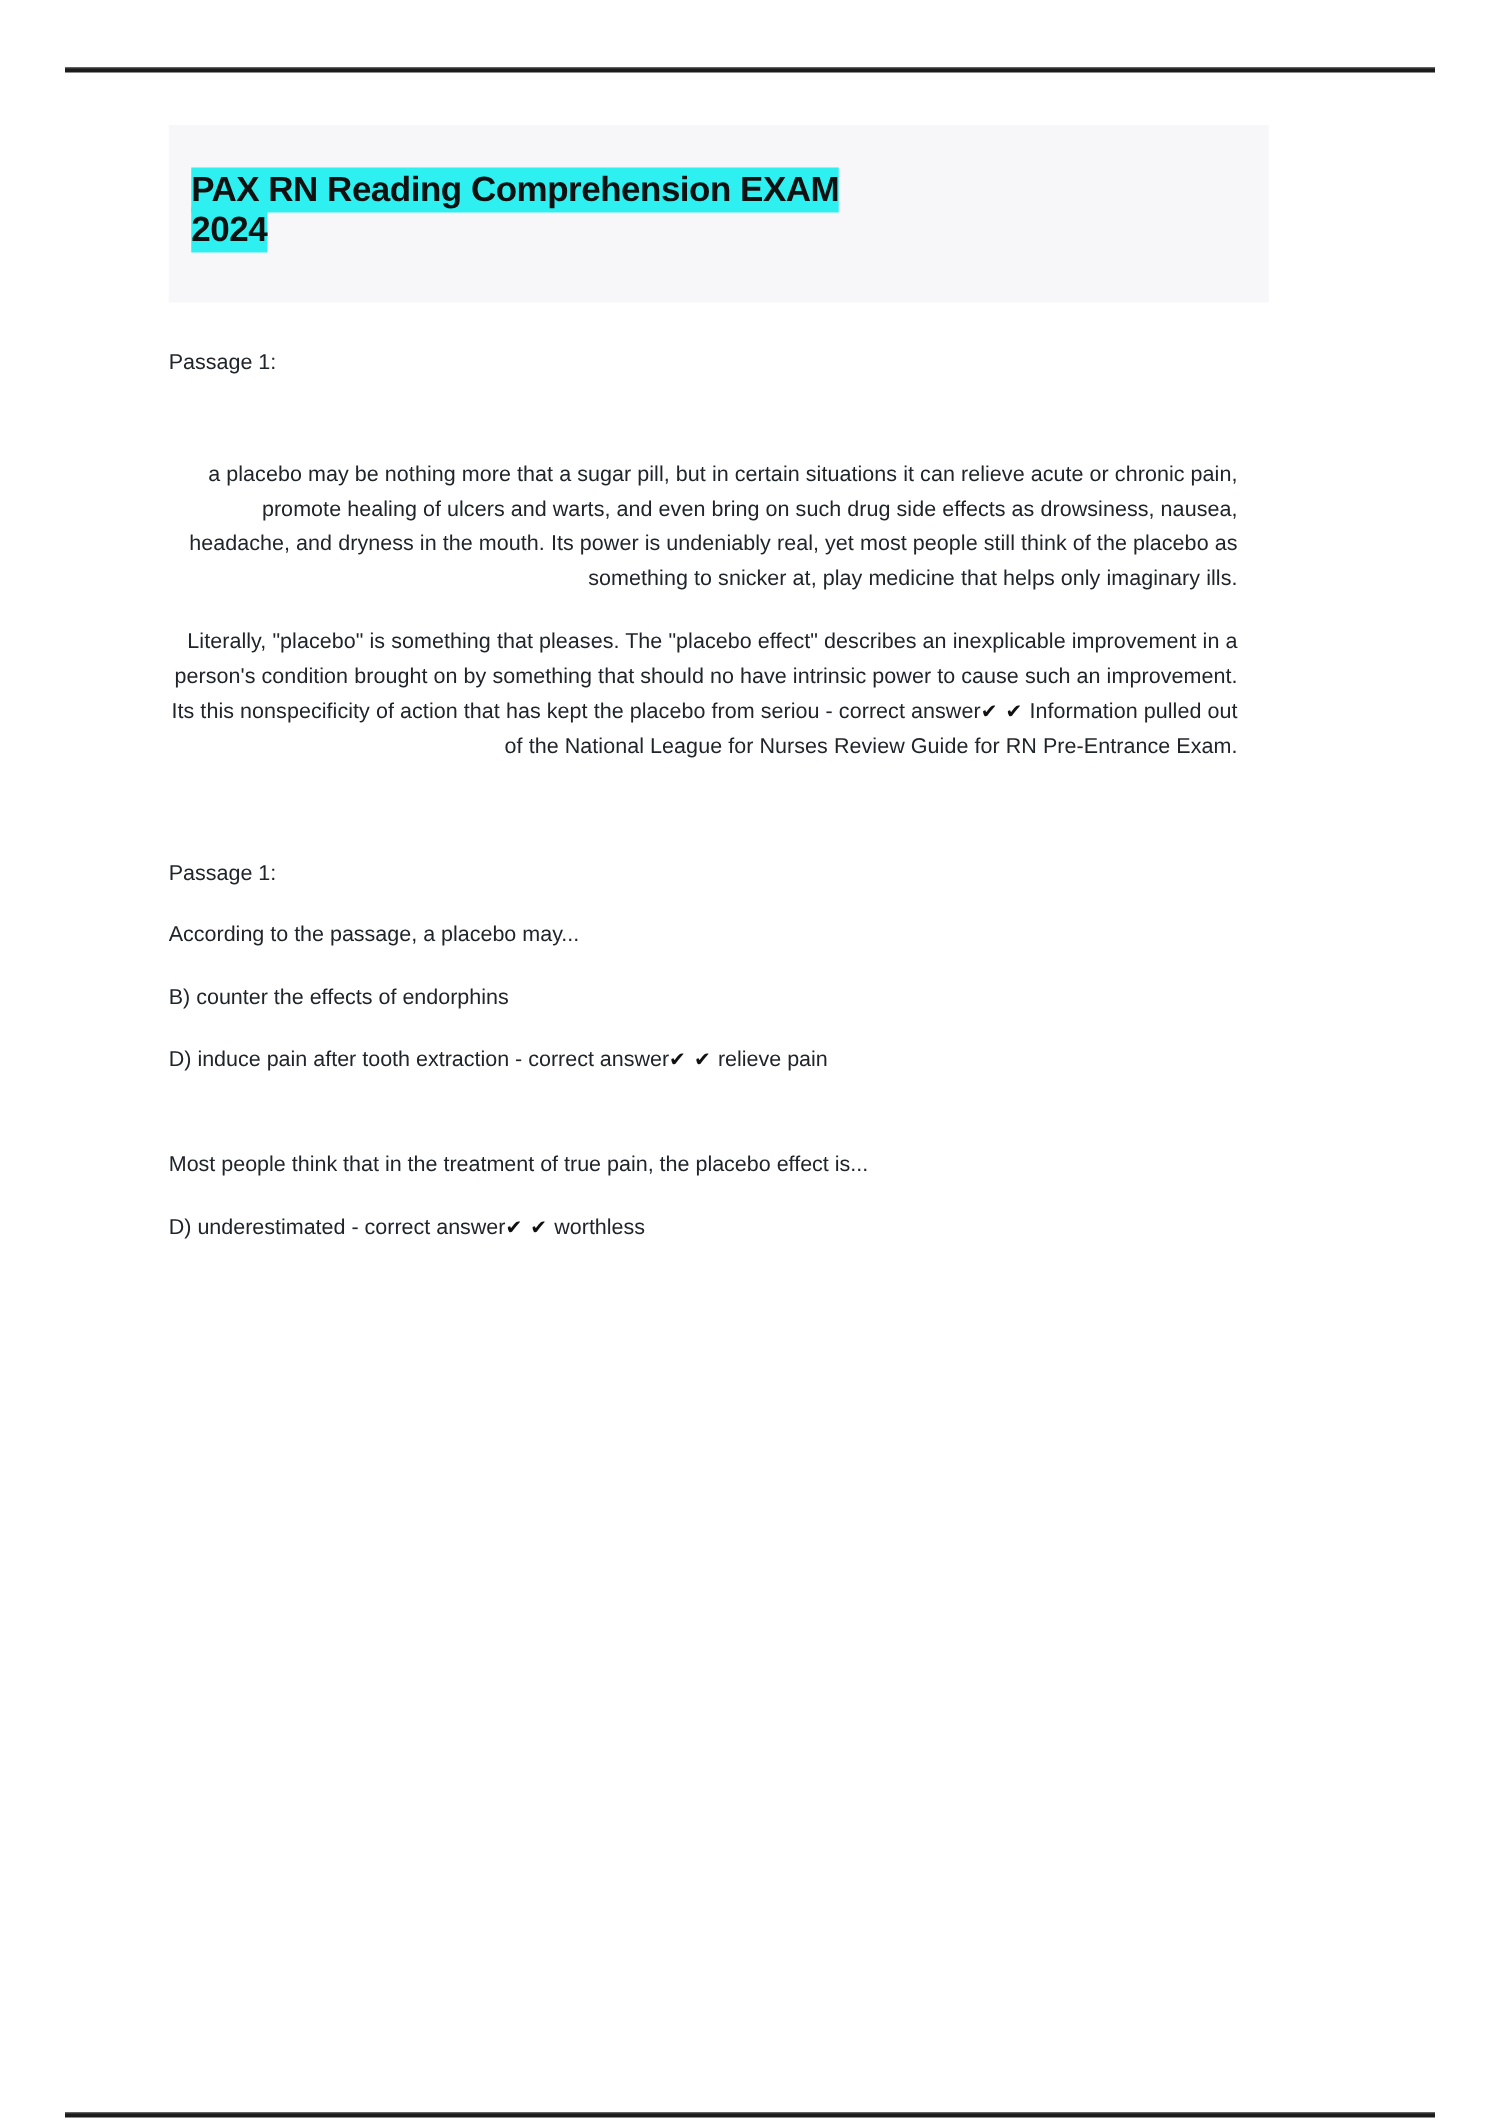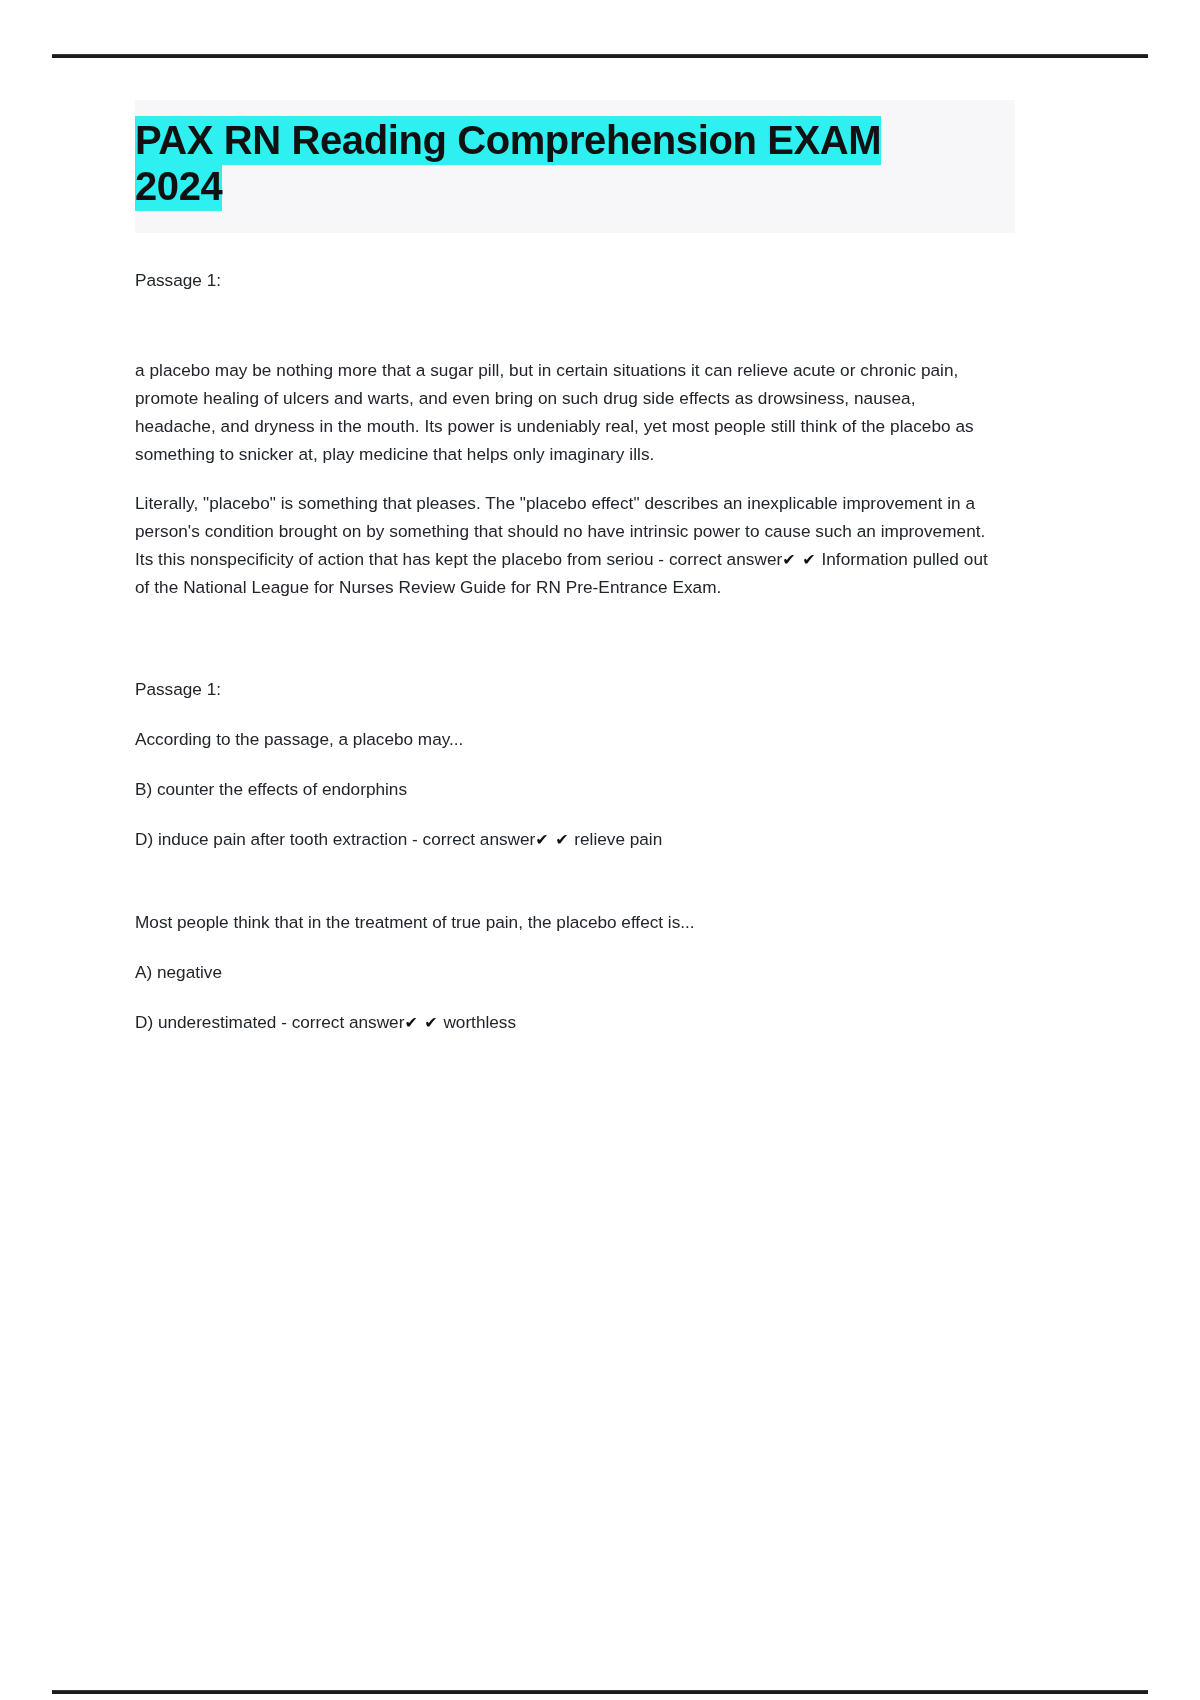--- a/index.html
+++ b/index.html
@@ -46,22 +46,22 @@
   .title-block {
     margin: 0 0 0 0;
     padding: 18px 0 24px 0;
     background: #f7f7fa;
     width: 880px;
     margin-left: 135px;
     box-sizing: content-box;
     padding-left: 0;
   }
   .title {
-    margin: 0;
-    font-size: 40px;
+    margin: 18px;
+    font-size: 28px;
     line-height: 1.14;
     font-weight: 700;
     letter-spacing: -0.4px;
     color: #111111;
     width: 880px;
   }
   .title .hl {
     background: #2ff0f0;
     box-decoration-break: clone;
     -webkit-box-decoration-break: clone;
@@ -70,20 +70,21 @@
 
   
   .para {
     margin: 0 0 22px 0;
     padding: 0 0 0 135px;
     width: 855px;
     font-size: 17.2px;
     line-height: 1.62;
     color: #20252b;
     letter-spacing: 0.05px;
+    text-align: right;
   }
   .label-line {
     margin: 0 0 0 0;
     padding: 0 0 0 135px;
     font-size: 17.2px;
     line-height: 1.62;
     color: #20252b;
     font-weight: 400;
   }
   .spacer-lg { height: 52px; }
@@ -144,20 +145,19 @@
 
     <div class="qtext">According to the passage, a placebo may...</div>
 
     <div class="opt">B) counter the effects of endorphins</div>
     <div class="opt"><span>D) induce pain after tooth extraction - correct answer</span><span class="check">✔ ✔</span><span> relieve pain</span></div>
 
     <div class="spacer-md"></div>
 
     <div class="qtext">Most people think that in the treatment of true pain, the placebo effect is...</div>
 
-    <div class="opt">A) negative</div>
     <div class="opt"><span>D) underestimated - correct answer</span><span class="check">✔ ✔</span><span> worthless</span></div>
 
   </div>
 
   <div class="rule rule-bottom"></div>
 
 </div>
 
 </body></html>

